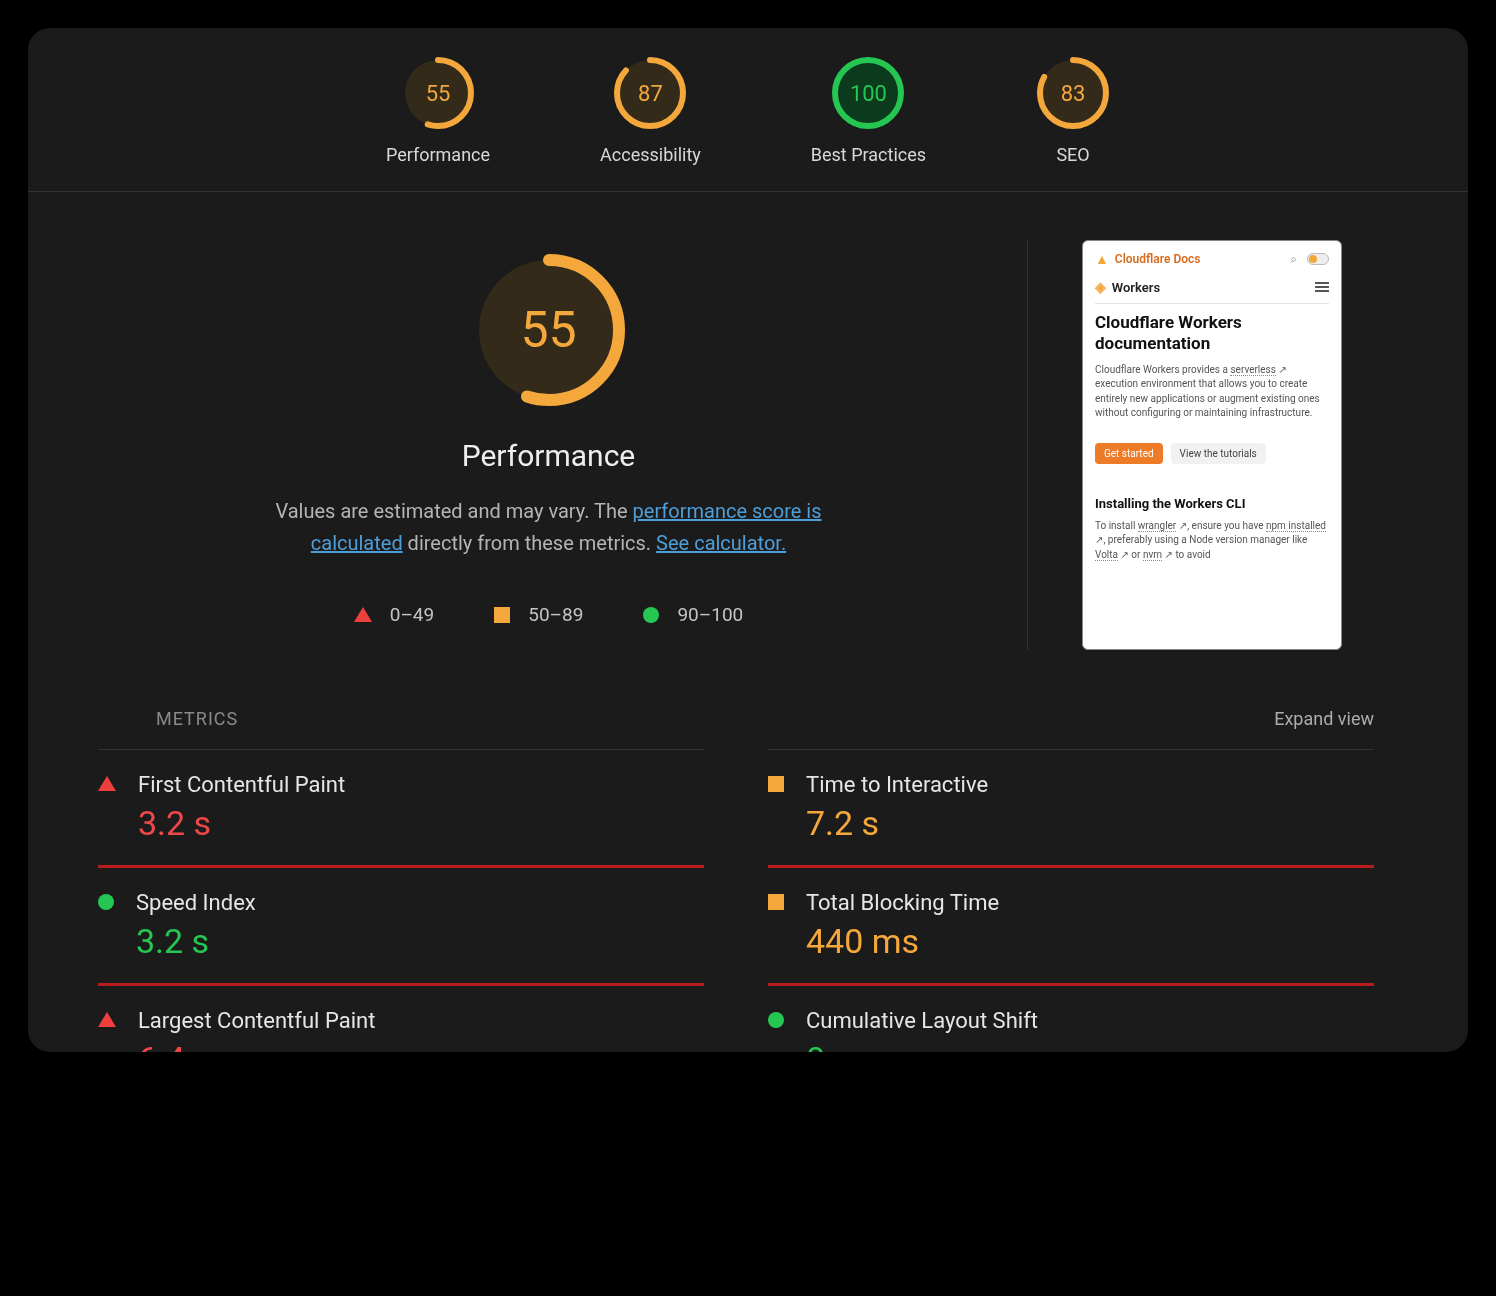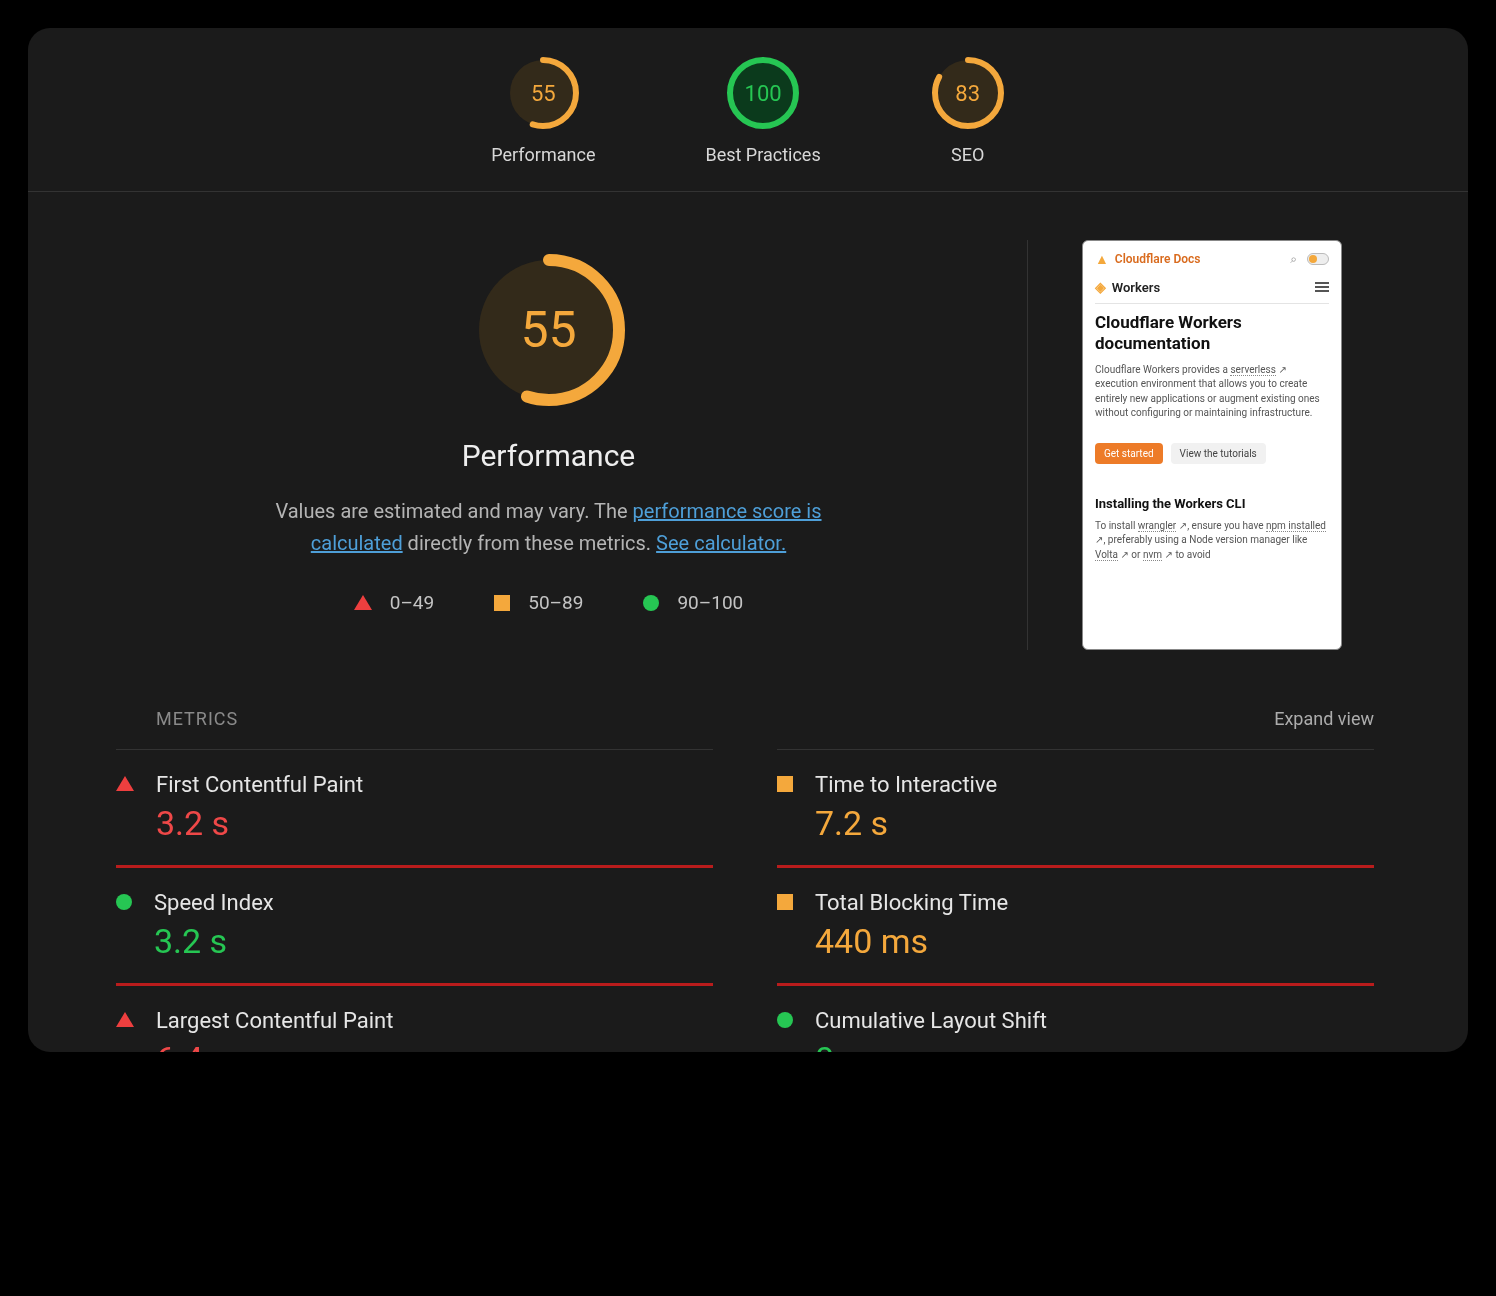--- a/index.html
+++ b/index.html
@@ -28,21 +28,21 @@
   .gauge-small.green .num { color:#26c653; }
 
   .hero { display:flex; padding: 48px 84px 48px 84px; gap:0; align-items:flex-start; }
   .hero-left { flex:1; display:flex; flex-direction:column; align-items:center; }
   .big-gauge { width:160px; height:160px; position:relative; margin-top:10px; }
   .big-gauge svg { position:absolute; inset:0; }
   .big-gauge .num { position:absolute; inset:0; display:flex; align-items:center; justify-content:center; font-size:50px; color:#f4a83c; }
   .perf-title { color:#eee; font-size:30px; margin:28px 0 22px 0; }
   .perf-desc { color:#b4b4b4; font-size:20px; text-align:center; line-height:1.6; max-width:560px; }
   .perf-desc a { color:#4e9fd8; text-decoration: underline; border-bottom:none; }
-  .legend { display:flex; gap:60px; margin-top:32px; align-items:center; }
+  .legend { display:flex; gap:60px; margin-top:44px; align-items:center; }
   .legend-item { display:flex; gap:18px; align-items:center; color:#c4c4c4; font-size:19px; }
   .tri-red { width:0;height:0;border-left:9px solid transparent;border-right:9px solid transparent;border-bottom:15px solid #ee3f3f; }
   .sq-orange { width:16px;height:16px;background:#f4a83c; }
   .dot-green { width:16px;height:16px;border-radius:50%;background:#26c653; }
   .divider-vert { width:1px; align-self:stretch; background:#333; margin:0 42px; }
   .hero-right { width:284px; display:flex; justify-content:center; margin-right:30px; }
 
   .preview {
     width:260px; height:410px; background:#fff; border-radius:6px; border:1px solid #888;
     padding:10px 12px; font-size:11px; color:#222; display:flex; flex-direction:column; gap:8px;
@@ -62,21 +62,21 @@
   .pv-btn-primary { background:#ed7b28; color:#fff; padding:5px 9px; border-radius:4px; font-size:10px;}
   .pv-btn-sec { background:#f1f1f1; color:#444; padding:5px 9px; border-radius:4px; font-size:10px;}
   .pv-h2 { font-size:13px; font-weight:700; color:#111; margin-top:24px;}
   .pv-hamb { display:flex;flex-direction:column;gap:2px;}
   .pv-hamb span{width:14px;height:2px;background:#555;}
 
   .metrics-head { display:flex; justify-content:space-between; padding: 10px 94px 20px 128px; color:#8a8a8a; font-size:18px; letter-spacing:1px;}
   .metrics-head .left { text-transform:uppercase; }
   .metrics-head .right { color:#acacac; cursor:pointer; letter-spacing:0;}
 
-  .metrics-grid { display:grid; grid-template-columns:1fr 1fr; column-gap:64px; padding:0 94px 0 88px; }
+  .metrics-grid { display:grid; grid-template-columns:1fr 1fr; column-gap:64px; padding:0 94px 0 70px; }
   .metric { padding:22px 0; border-top:3px solid #b91c1c; display:flex; gap:22px; align-items:flex-start;}
   .metric:nth-child(-n+2){ border-top:1px solid #333; }
   .m-icon { margin-top:4px; flex-shrink:0; }
   .m-body { display:flex; flex-direction:column; gap:6px;}
   .m-title { color:#e6e6e6; font-size:22px; }
   .m-value { font-size:34px; }
   .m-value.red { color:#ef4848; }
   .m-value.green { color:#26c653; }
   .m-value.orange { color:#f4a83c; }
 
@@ -97,20 +97,30 @@
     <div class="gauges-bar">
       <div class="gauge-item">
         <div class="gauge-small">
           <svg viewBox="0 0 74 74">
               <circle class="gauge-small-bg" cx="37" cy="37" r="33"></circle>
               <circle cx="37" cy="37" r="33" fill="none" stroke="#f4a83c" stroke-width="6" stroke-linecap="round" stroke-dasharray="207" stroke-dashoffset="93" transform="rotate(-90 37 37)"></circle>
             </svg>
           <div class="num">55</div>
         </div>
         <div class="gauge-label">Performance</div>
+      </div>
+      <div class="gauge-item">
+        <div class="gauge-small">
+          <svg viewBox="0 0 74 74">
+              <circle class="gauge-small-bg" cx="37" cy="37" r="33"></circle>
+              <circle cx="37" cy="37" r="33" fill="none" stroke="#f4a83c" stroke-width="6" stroke-linecap="round" stroke-dasharray="207" stroke-dashoffset="27" transform="rotate(-90 37 37)"></circle>
+            </svg>
+          <div class="num">87</div>
+        </div>
+        <div class="gauge-label">Accessibility</div>
       </div>
       <div class="gauge-item">
         <div class="gauge-small green">
           <svg viewBox="0 0 74 74">
               <circle class="gauge-small-bg" cx="37" cy="37" r="33"></circle>
               <circle cx="37" cy="37" r="33" fill="none" stroke="#26c653" stroke-width="6" stroke-linecap="round" stroke-dasharray="207" stroke-dashoffset="0" transform="rotate(-90 37 37)"></circle>
             </svg>
           <div class="num">100</div>
         </div>
         <div class="gauge-label">Best Practices</div>

